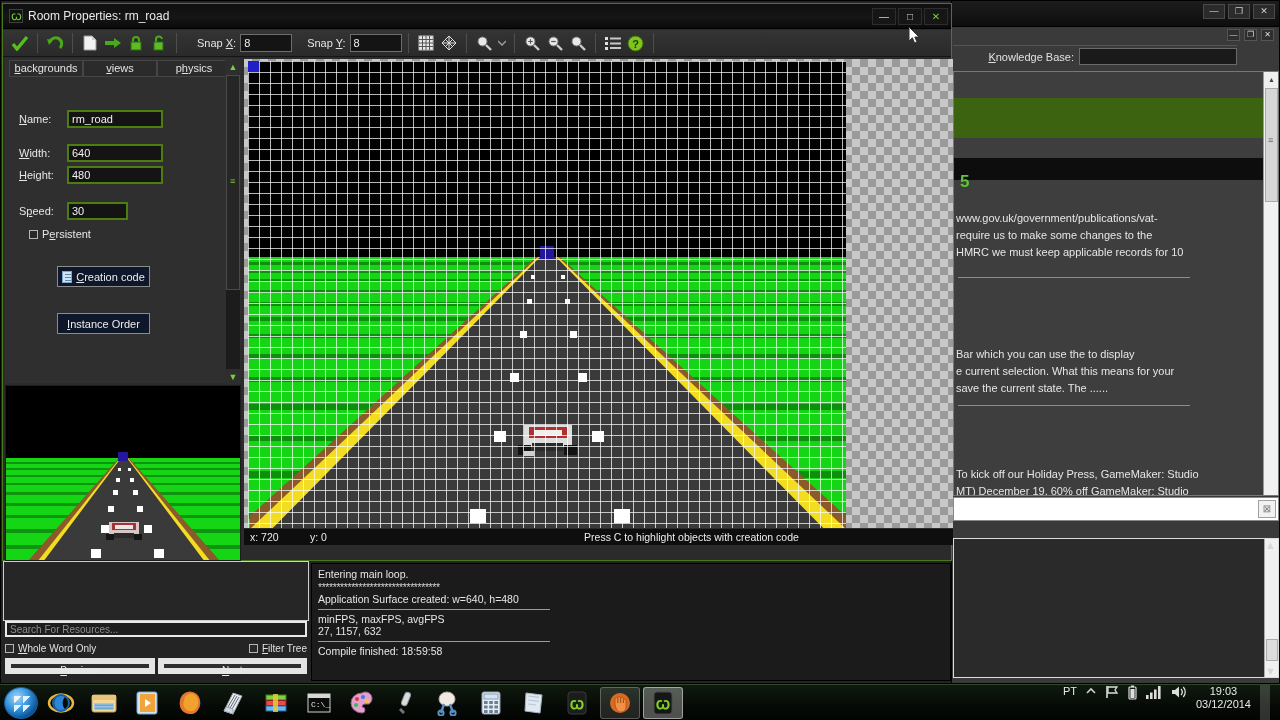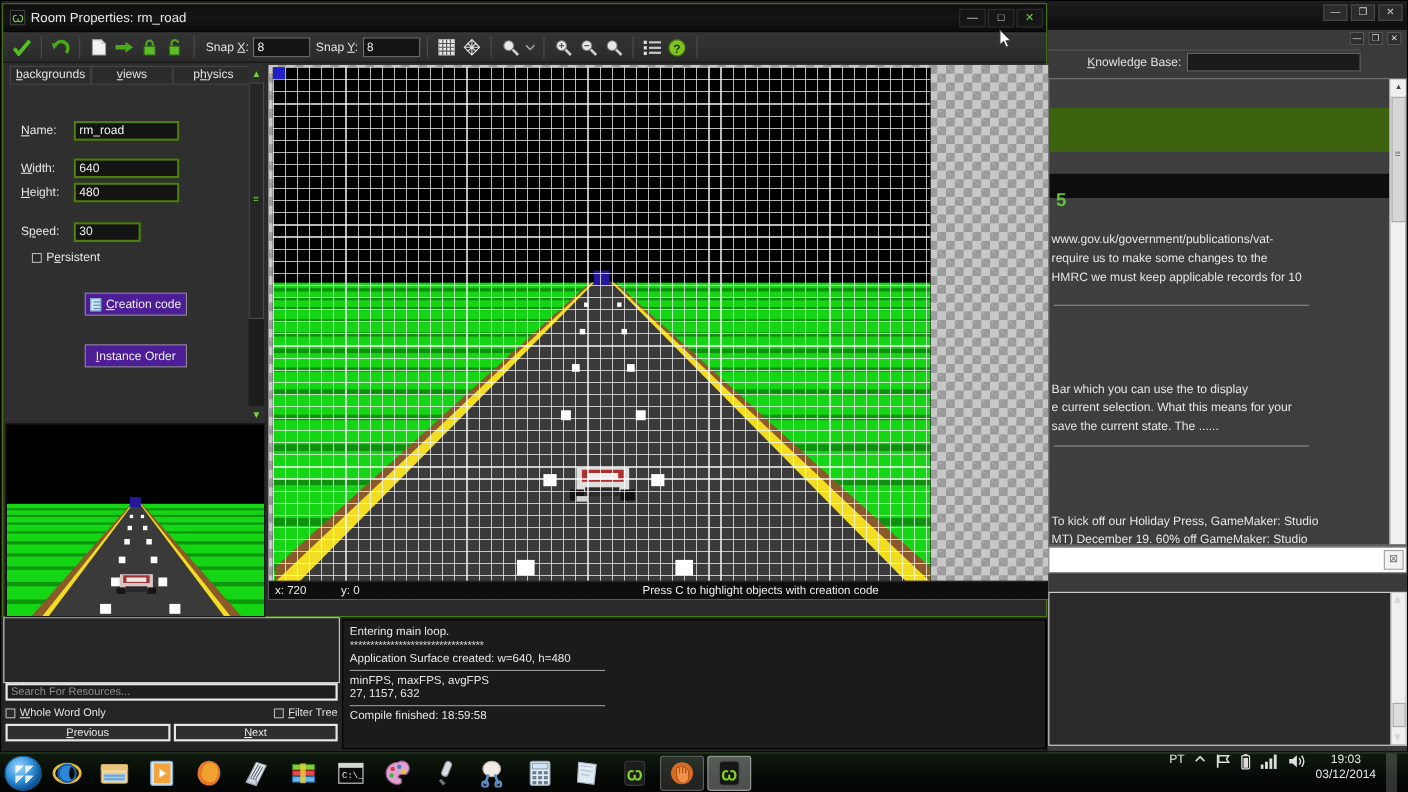--- a/index.html
+++ b/index.html
@@ -154,21 +154,21 @@
     width: 9px; height: 9px; background: #2a2a2a;
     border: 1px solid #b5b5b5; display: inline-block; margin-right: 4px;
     vertical-align: middle; cursor: pointer;
   }
   .checkitem { display: flex; align-items: center; font-size: 10px; color: #e0e0e0; cursor: pointer; }
   .gm-btnrow {
     position: absolute; left: 4px; top: 657px; width: 302px; height: 16px;
     display: flex; gap: 3px;
   }
   .gm-btn {
-    flex: 1; background: #2e2e2e; border: 2px solid #e5e5e5;
+    flex: 1; background: #2e2e2e; border: 6px solid #e5e5e5;
     color: #eaeaea; font-size: 10px; line-height: 14px; text-align: center;
     cursor: pointer;
   }
   .gm-btn u { text-decoration: underline; }
 
   
   .console {
     position: absolute; left: 310px; top: 562px; width: 640px; height: 118px;
     background: #1b1b1b; border: 1px solid #000;
     color: #e6e6e6; font-size: 10.5px;
@@ -218,21 +218,21 @@
     border-bottom: 1px solid #151515;
     display: flex; align-items: center; padding-left: 6px; gap: 1px;
   }
   .tb-sep { width: 1px; height: 20px; background: #4e4e4e; margin: 0 5px; }
   .tb-ico {
     width: 22px; height: 21px;
     display: flex; align-items: center; justify-content: center;
     cursor: pointer; font-size: 14px; color: #cfcfcf;
   }
   .tb-ico svg { display: block; }
-  .snapgrp { display: flex; align-items: center; gap: 4px; margin-left: 4px; }
+  .snapgrp { display: flex; align-items: center; gap: 4px; margin-left: 14px; }
   .snaplbl { font-size: 11px; color: #e4e4e4; }
   .snaplbl u { text-decoration: underline; }
   .snapinput {
     width: 52px; height: 18px; background: #141414;
     border: 1px solid #6d6d6d; color: #f0f0f0;
     font-size: 11px; padding: 0 3px;
     font-family: "Liberation Sans", sans-serif;
   }
 
   
@@ -261,25 +261,24 @@
   .field-lbl u { text-decoration: underline; }
   .field-in {
     background: #141414; border: 2px solid #4d7c0f;
     color: #f2f2f2; font-size: 11px; height: 18px; padding: 0 3px;
     font-family: "Liberation Sans", sans-serif;
   }
   .persist-row { position: absolute; left: 24px; top: 225px; display: flex; align-items: center; }
   .big-btn {
     position: absolute;
     width: 93px; height: 21px;
-    background: #4c1d95; border: 1px solid #8b8b8b;
+    background: #0f172a; border: 1px solid #8b8b8b;
     color: #ececec; font-size: 11px;
     display: flex; align-items: center; justify-content: center; gap: 4px;
     cursor: pointer;
-    margin-left: 20px;
   }
   .big-btn u { text-decoration: underline; }
   .doc-ico {
     width: 10px; height: 12px; background: #cfe4f5;
     border: 1px solid #7ea6c8; position: relative;
   }
   .doc-ico::after {
     content: ""; position: absolute; left: 2px; top: 2px;
     width: 6px; height: 1px; background: #5e88ad;
     box-shadow: 0 3px 0 #5e88ad, 0 6px 0 #5e88ad;

